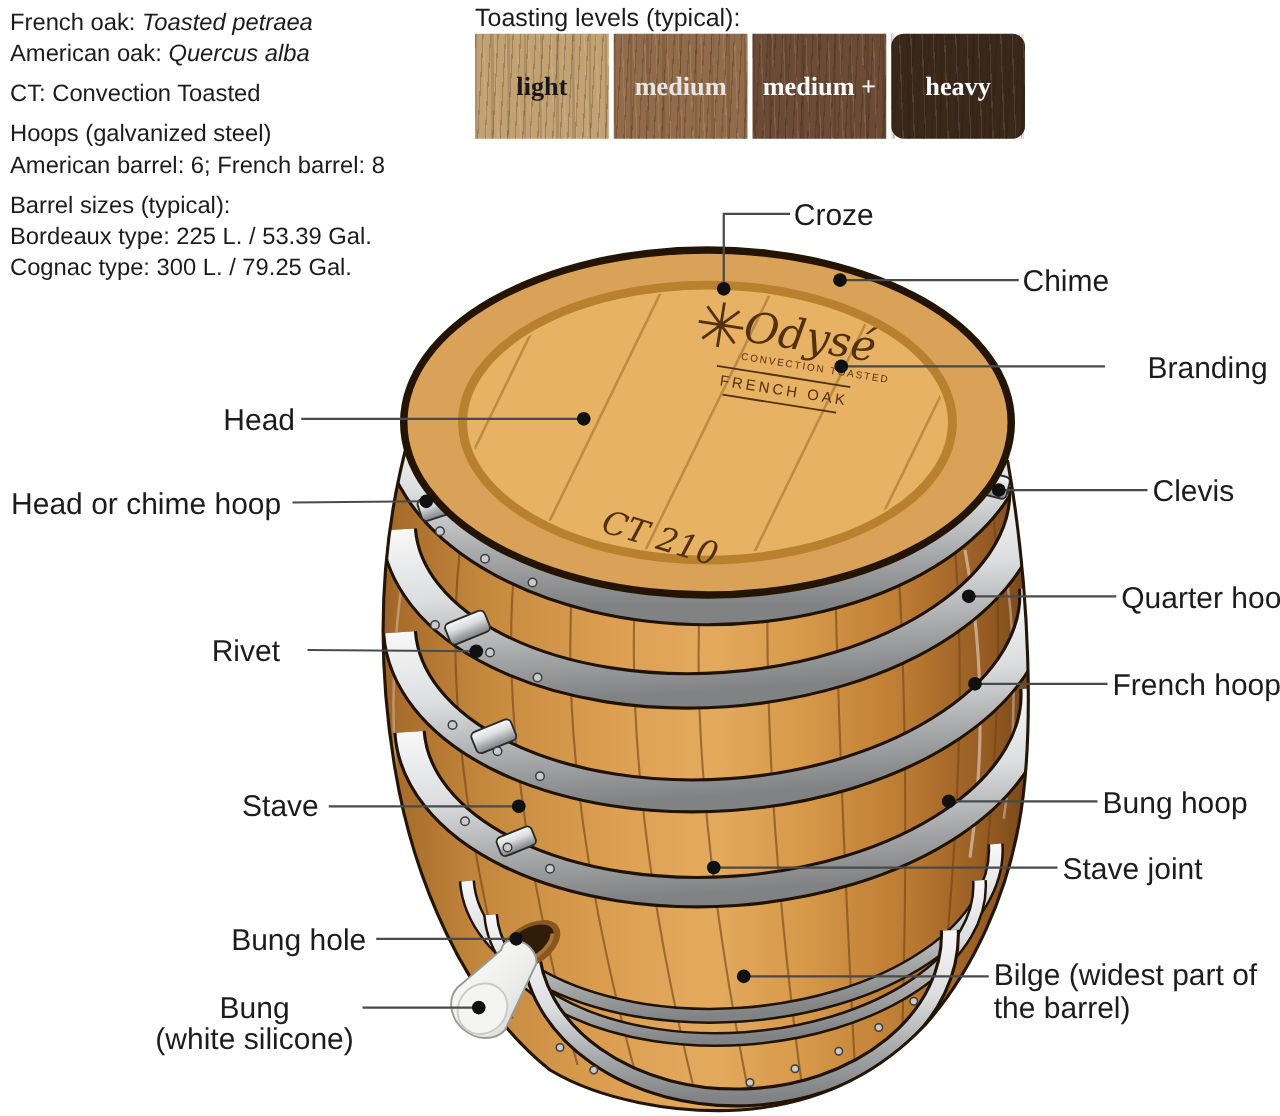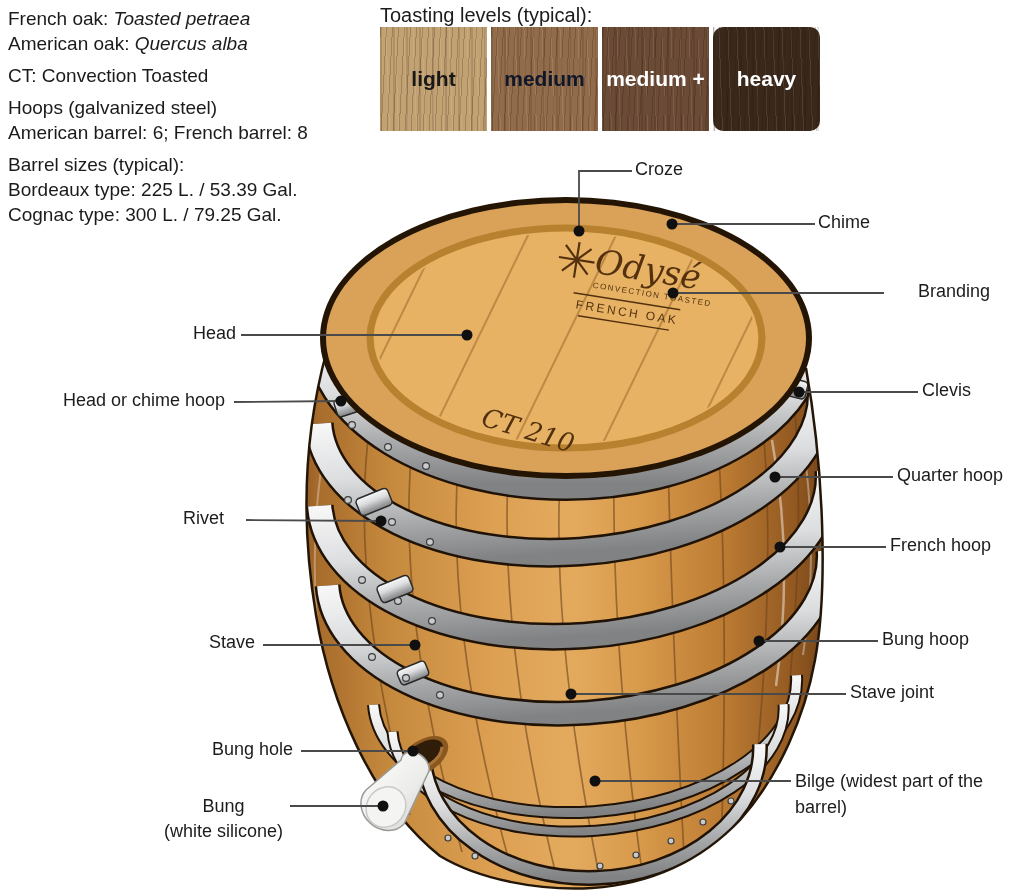--- a/index.html
+++ b/index.html
@@ -6,29 +6,29 @@
   #stage{position:relative;width:1024px;height:893px;background:#fff;overflow:hidden;
          font-family:"Liberation Sans",sans-serif;color:#1b1b1b;}
   
   #info{position:absolute;left:8px;top:6px;font-size:19px;line-height:25px;}
   #info .grp{margin-bottom:7px;}
   #info .it{font-style:italic;}
   
   #toasting{position:absolute;left:380px;top:4px;width:446px;}
   #toasting .t-title{font-size:20px;margin-bottom:0;}
   #toasting .swatches{display:flex;gap:4px;}
-  .swatch{position:relative;width:107px;height:104px;display:flex;align-items:center;justify-content:center;}
+  .swatch{position:relative;width:107px;height:84px;display:flex;align-items:center;justify-content:center;font-family:Liberation Serif, serif;}
   .swatch::after{content:"";position:absolute;inset:0;
      background:
        repeating-linear-gradient(93deg, rgba(40,20,4,.22) 0 1px, transparent 1px 6px),
        repeating-linear-gradient(88deg, rgba(255,255,255,.10) 0 1px, transparent 1px 9px),
        repeating-linear-gradient(90deg, rgba(25,12,2,.12) 0 2px, transparent 2px 13px);}
   .swatch span{position:relative;z-index:2;font-size:21px;font-weight:bold;}
   
-  .plabel{position:absolute;font-size:18px;color:#1c1c1c;white-space:nowrap;z-index:30;}
+  .plabel{position:absolute;font-size:24px;color:#1c1c1c;white-space:nowrap;z-index:30;}
   .plabel.wrap{white-space:normal;line-height:26px;}
   #lbl-bung{text-align:center;line-height:25px;}
   svg{position:absolute;left:0;top:0;z-index:10;}
 </style>
 </head>
 <body>
 
 <div id="stage">
 
   <div id="info">
@@ -48,21 +48,21 @@
     </div>
   </div>
 
   <div id="toasting">
     <div class="t-title">Toasting levels (typical):</div>
     <div class="swatches">
       <div class="swatch" style="background-color: rgb(194, 161, 115);">
         <span style="color: rgb(24, 24, 24);">light</span>
         </div>
       <div class="swatch" style="background-color: rgb(146, 108, 74);">
-        <span style="color: #0f172a;">medium</span>
+        <span style="color: #e5e5e5;">medium</span>
         </div>
       <div class="swatch" style="background-color: rgb(107, 74, 54);">
         <span style="color: rgb(255, 255, 255);">medium +</span>
         </div>
       <div class="swatch" style="background-color: rgb(58, 40, 27); border-radius: 10px;">
         <span style="color: rgb(255, 255, 255);">heavy</span>
         </div>
     </div>
   </div>
 

